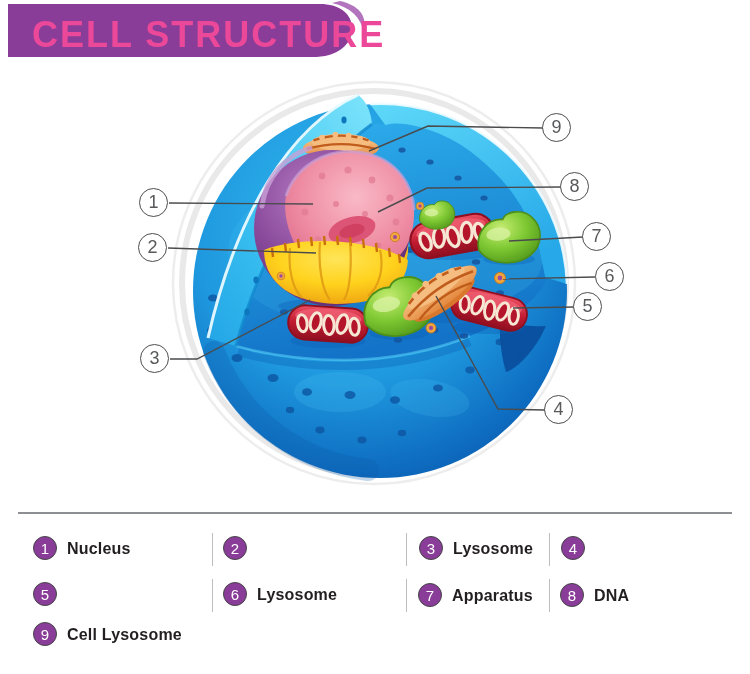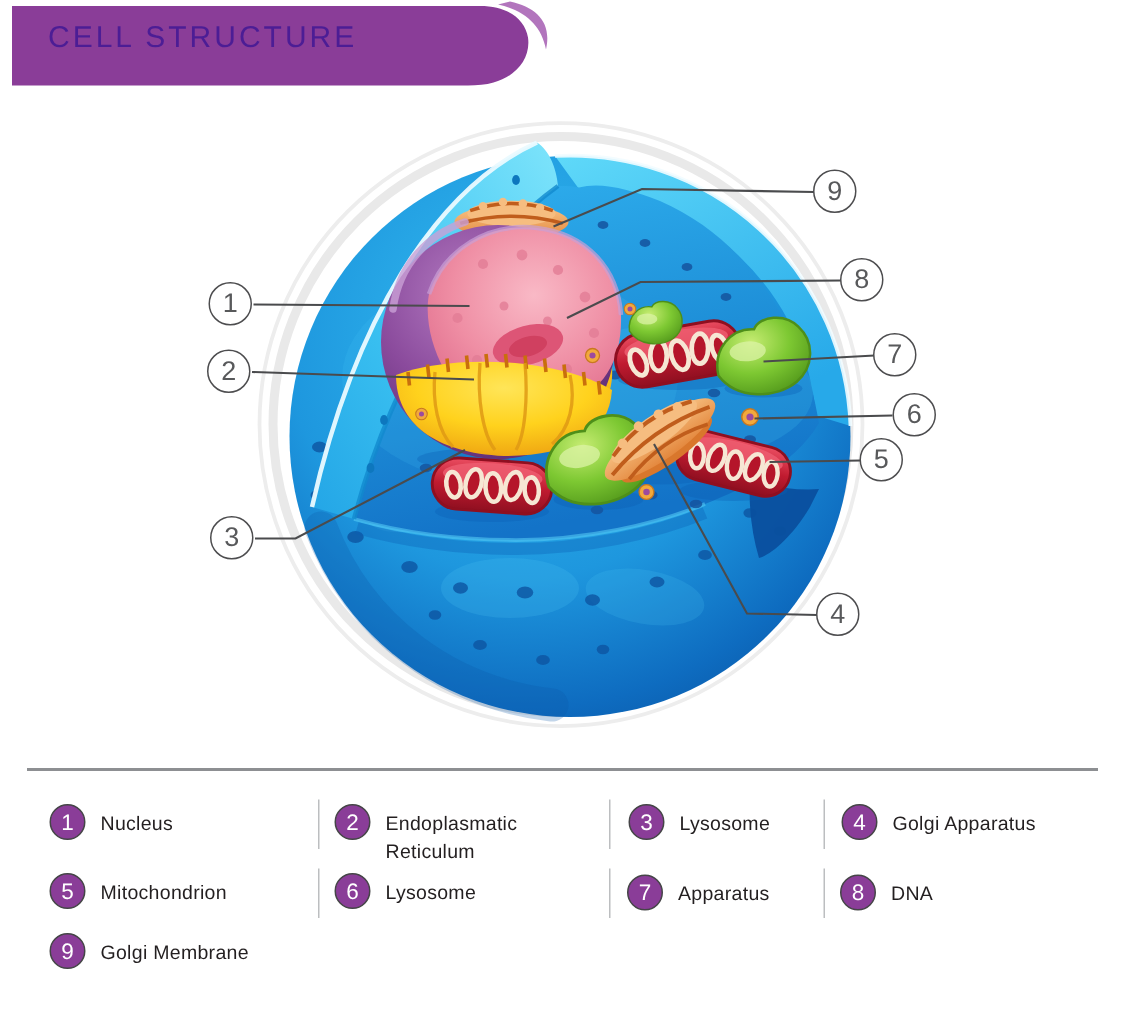--- a/index.html
+++ b/index.html
@@ -4,41 +4,41 @@
 <style>
   html,body{margin:0;padding:0;}
   body{
     width:750px;height:674px;position:relative;background:#ffffff;
     font-family:"Liberation Sans", sans-serif;overflow:hidden;
     -webkit-font-smoothing:antialiased;
   }
   
   .banner-wrap{position:absolute;left:0;top:0;width:400px;height:62px;}
   .banner-title{
-    position:absolute;left:32px;top:14px;font-size:20px;font-weight:400;
-    letter-spacing:2px;color:#4c1d95;white-space:nowrap;
+    position:absolute;left:32px;top:14px;font-size:36px;font-weight:700;
+    letter-spacing:2px;color:#ec4899;white-space:nowrap;
   }
   
   .stage{position:absolute;left:0;top:0;width:750px;height:520px;}
   .callout{
     position:absolute;width:27px;height:27px;border-radius:50%;
     background:#ffffff;border:1.7px solid #4d4d4f;color:#58595b;
     font-size:18px;line-height:27px;text-align:center;box-sizing:content-box;
   }
   
   .rule{position:absolute;left:18px;top:512px;width:714px;height:2px;background:#8d8f92;}
   .legend-item{position:absolute;display:flex;align-items:flex-start;gap:10px;}
   .badge{
     flex:none;width:24px;height:24px;border-radius:50%;background:#8a3d98;
     border:1.5px solid #454547;color:#ffffff;font-size:15px;line-height:24px;
     text-align:center;box-sizing:border-box;
   }
   .legend-label{
-    font-size:13px;color:#231f20;line-height:19px;padding-top:3px;
-    white-space:pre-line;letter-spacing:0.2px;
+    font-size:16px;color:#231f20;line-height:19px;padding-top:3px;
+    white-space:pre-line;letter-spacing:0.2px;font-weight:bold;
   }
   .vdiv{position:absolute;width:1px;background:#bcbec0;}
 </style>
 </head>
 <body>
 
 <svg class="stage" viewBox="0 0 750 520" width="750" height="520" xmlns="http://www.w3.org/2000/svg">
   <defs>
     <radialGradient id="gSphere" cx="42%" cy="32%" r="78%">
       <stop offset="0%" stop-color="#34bdf1"></stop>
@@ -334,50 +334,46 @@
 </div>
 
 <div class="rule"></div>
 
 <div class="legend-item" style="left:33px;top:536px;">
   <span class="badge">1</span>
   <span class="legend-label">Nucleus</span>
 </div>
 <div class="legend-item" style="left:223px;top:536px;">
   <span class="badge">2</span>
-  <span class="legend-label">Endoplasmatic
-Reticulum</span>
 </div>
 <div class="legend-item" style="left:419px;top:536px;">
   <span class="badge">3</span>
   <span class="legend-label">Lysosome</span>
 </div>
 <div class="legend-item" style="left:561px;top:536px;">
   <span class="badge">4</span>
-  <span class="legend-label">Golgi Apparatus</span>
 </div>
 <div class="legend-item" style="left:33px;top:582px;">
   <span class="badge">5</span>
-  <span class="legend-label">Mitochondrion</span>
 </div>
 <div class="legend-item" style="left:223px;top:582px;">
   <span class="badge">6</span>
   <span class="legend-label">Lysosome</span>
 </div>
 <div class="legend-item" style="left:418px;top:583px;">
   <span class="badge">7</span>
   <span class="legend-label">Apparatus</span>
 </div>
 <div class="legend-item" style="left:560px;top:583px;">
   <span class="badge">8</span>
   <span class="legend-label">DNA</span>
 </div>
 <div class="legend-item" style="left:33px;top:622px;">
   <span class="badge">9</span>
-  <span class="legend-label">Golgi Membrane</span>
+  <span class="legend-label">Cell Lysosome</span>
 </div>
 
 <div class="vdiv" style="left:212px;top:533px;height:33px;"></div>
 <div class="vdiv" style="left:406px;top:533px;height:33px;"></div>
 <div class="vdiv" style="left:549px;top:533px;height:33px;"></div>
 <div class="vdiv" style="left:212px;top:579px;height:33px;"></div>
 <div class="vdiv" style="left:406px;top:579px;height:33px;"></div>
 <div class="vdiv" style="left:549px;top:579px;height:33px;"></div>
 
 </body></html>

